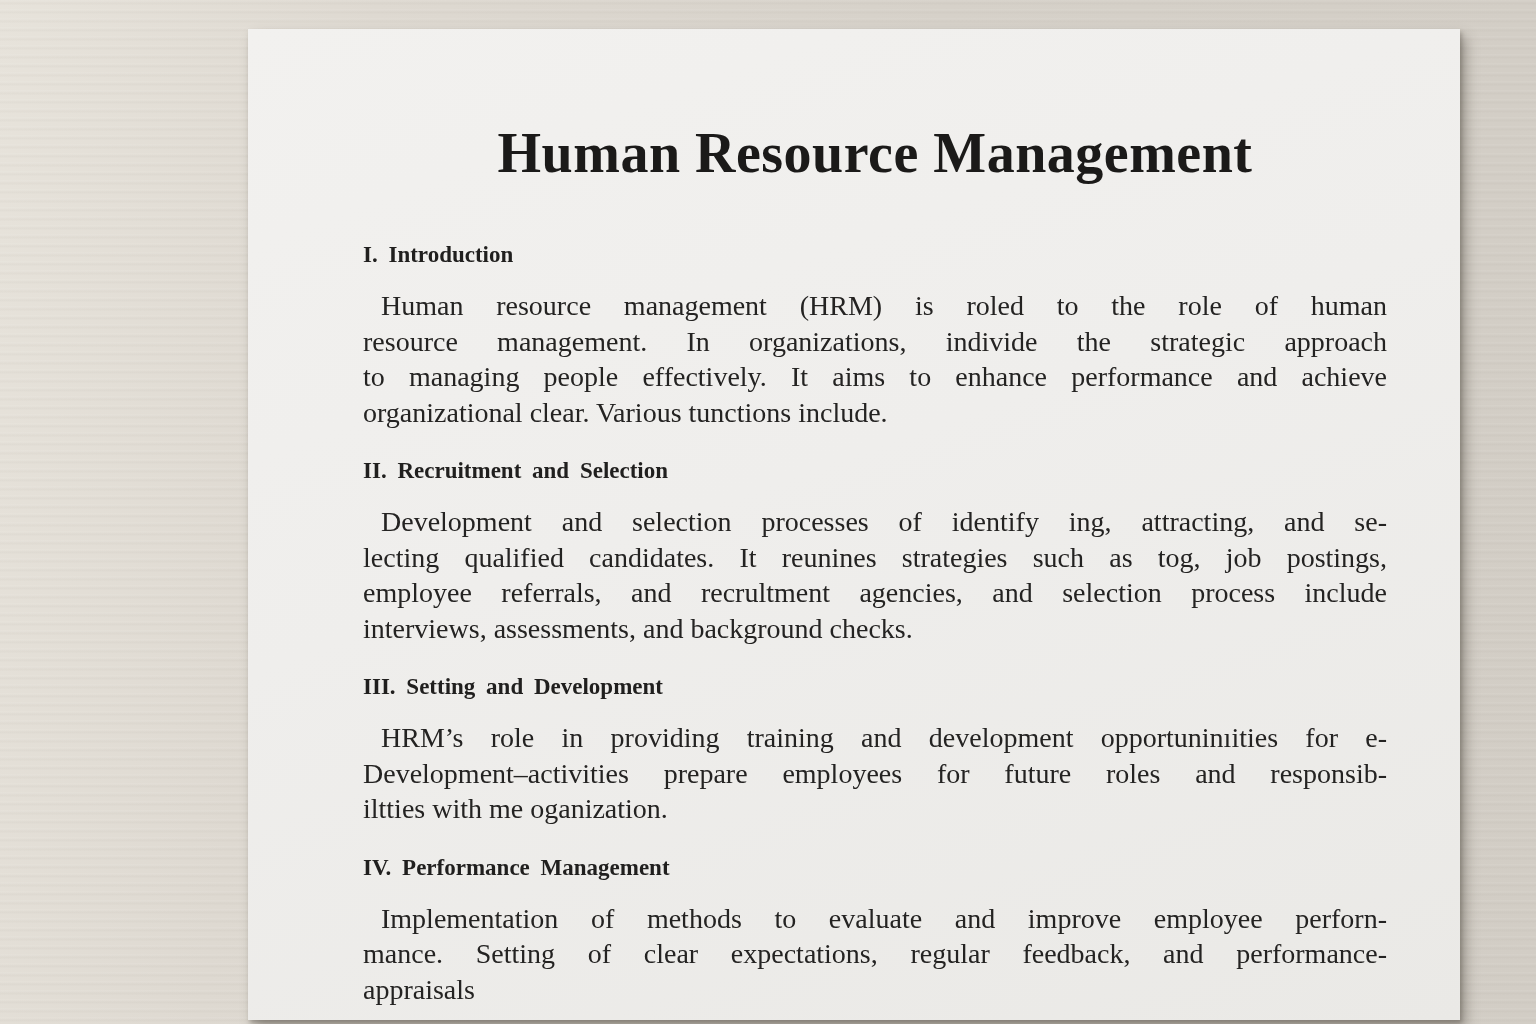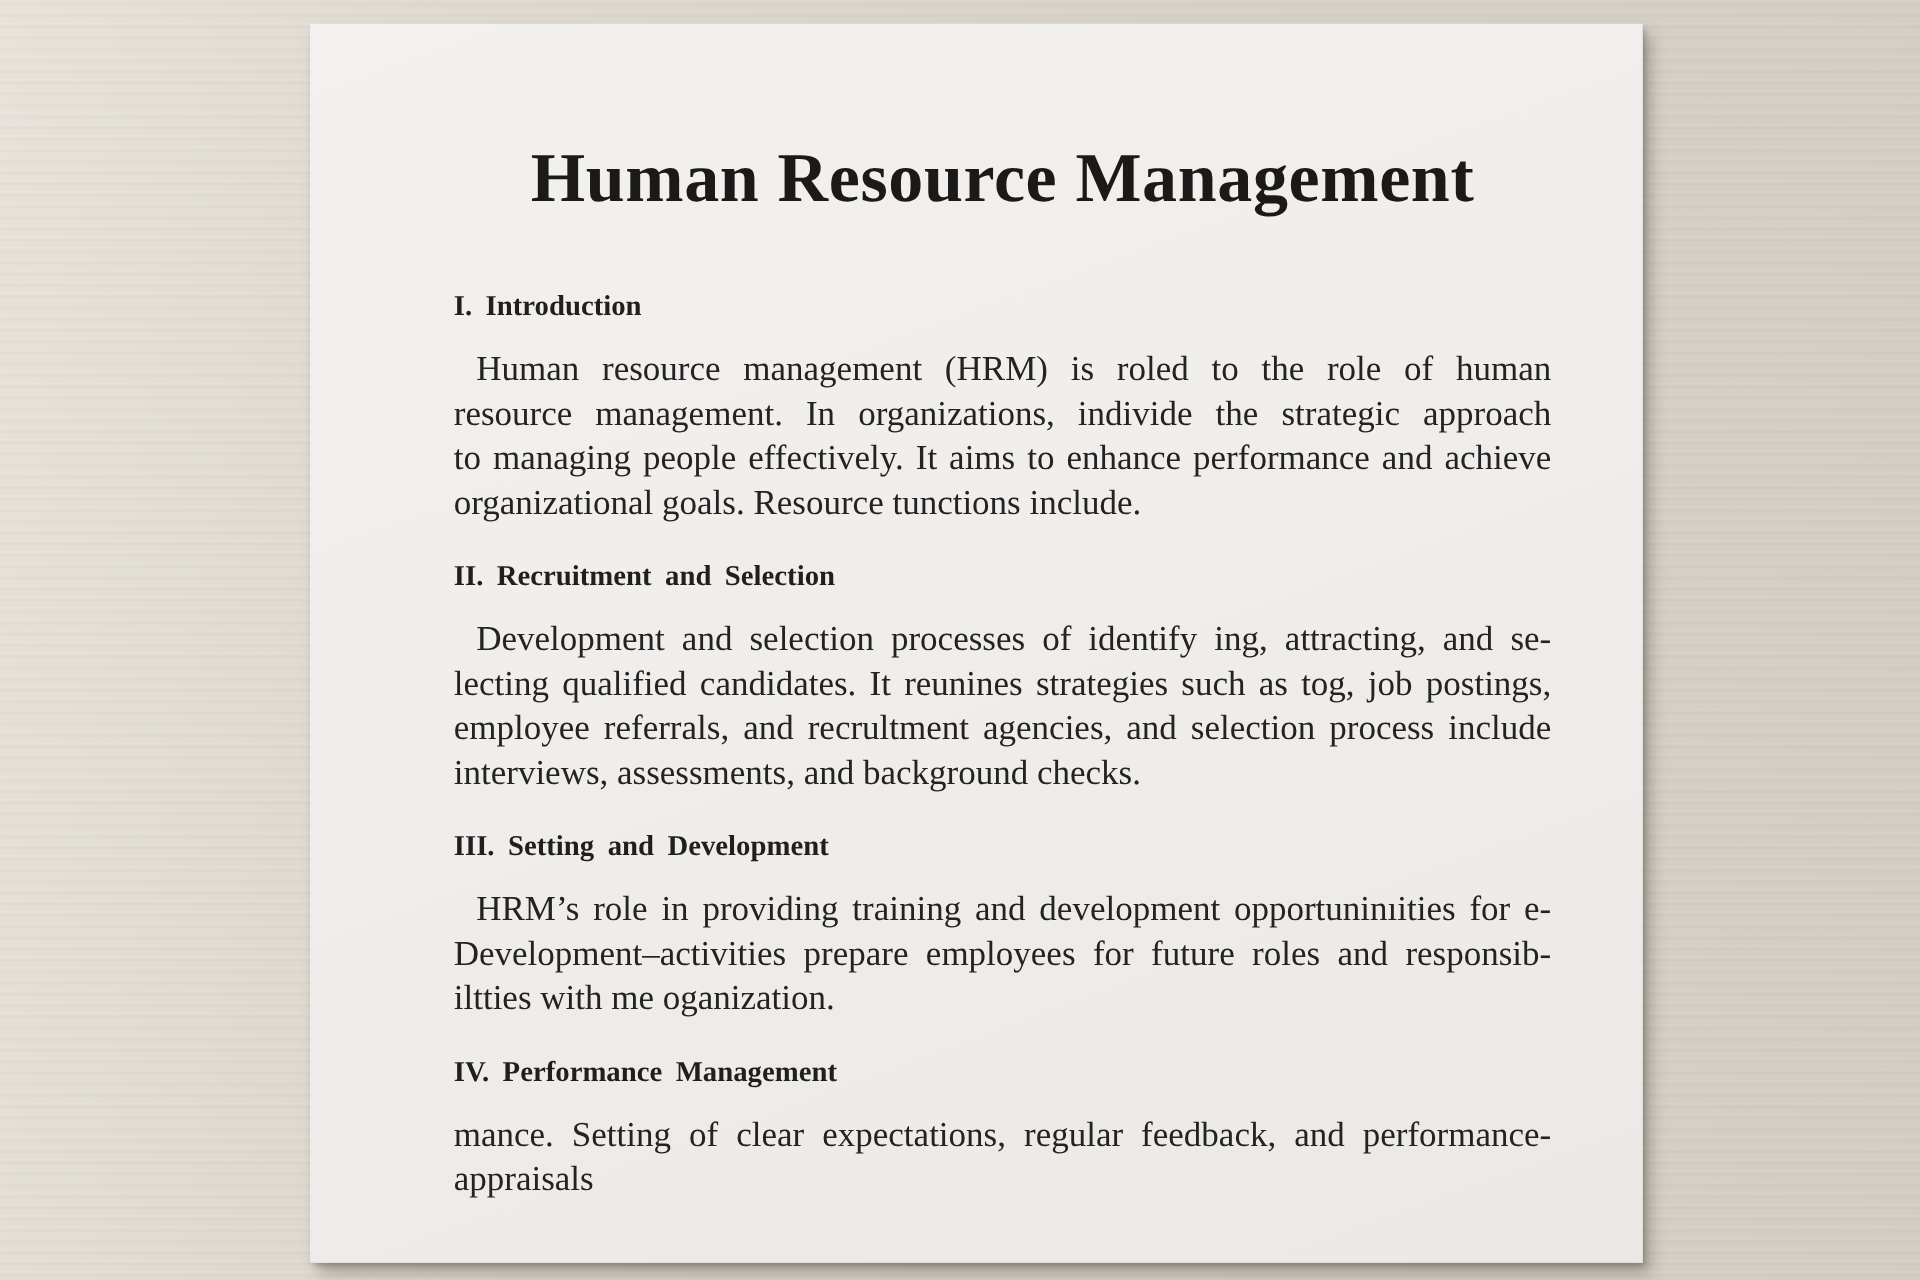--- a/index.html
+++ b/index.html
@@ -23,22 +23,22 @@
         rgba(120,112,100,0.04) 3px, rgba(120,112,100,0.04) 4px,
         rgba(255,255,255,0.0) 5px, rgba(255,255,255,0.0) 9px),
       linear-gradient(100deg,
         #e7e3db 0%, #ded9d1 22%, #d6d1c9 55%, #d2cdc5 100%);
   }
 
   
   .page {
     position: absolute;
     left: 248px;
-    top: 19px;
-    width: 1066px;
+    top: 29px;
+    width: 1212px;
     height: 991px;
     overflow: hidden;
     background: linear-gradient(160deg, #f2f1ef 0%, #efeeec 45%, #eae9e6 100%);
     box-shadow:
       6px 8px 12px rgba(88,82,74,0.45),
       2px 3px 4px rgba(88,82,74,0.35);
   }
 
   .content {
     padding: 96px 73px 0 115px; 
@@ -87,21 +87,21 @@
     <div class="content">
 
       <h1 class="title">Human Resource Management</h1>
 
       <section>
         <h2 class="sec">I. Introduction</h2>
         <div class="para">
           <div class="line first">Human resource management (HRM) is roled to the role of human</div>
           <div class="line">resource management. In organizations, individe the strategic approach</div>
           <div class="line">to managing people effectively. It aims to enhance performance and achieve</div>
-          <div class="line last">organizational goals. Resource tunctions include.</div>
+          <div class="line last">organizational clear. Various tunctions include.</div>
         </div>
       </section>
 
       <section>
         <h2 class="sec">II. Recruitment and Selection</h2>
         <div class="para">
           <div class="line first">Development and selection processes of identify ing, attracting, and se-</div>
           <div class="line">lecting qualified candidates. It reunines strategies such as tog, job postings,</div>
           <div class="line">employee referrals, and recrultment agencies, and selection process include</div>
           <div class="line last">interviews, assessments, and background checks.</div>
@@ -113,20 +113,21 @@
         <div class="para">
           <div class="line first">HRM’s role in providing training and development opportuninıities for e-</div>
           <div class="line">Development–activities prepare employees for future roles and responsib-</div>
           <div class="line last">iltties with me oganization.</div>
         </div>
       </section>
 
       <section>
         <h2 class="sec">IV. Performance Management</h2>
         <div class="para">
+          <div class="line first">Implementation of methods to evaluate and improve employee perforn-</div>
           <div class="line">mance. Setting of clear expectations, regular feedback, and performance-</div>
           <div class="line last">appraisals</div>
         </div>
       </section>
 
     </div>
   </div>
 </div>
 
 </body></html>

